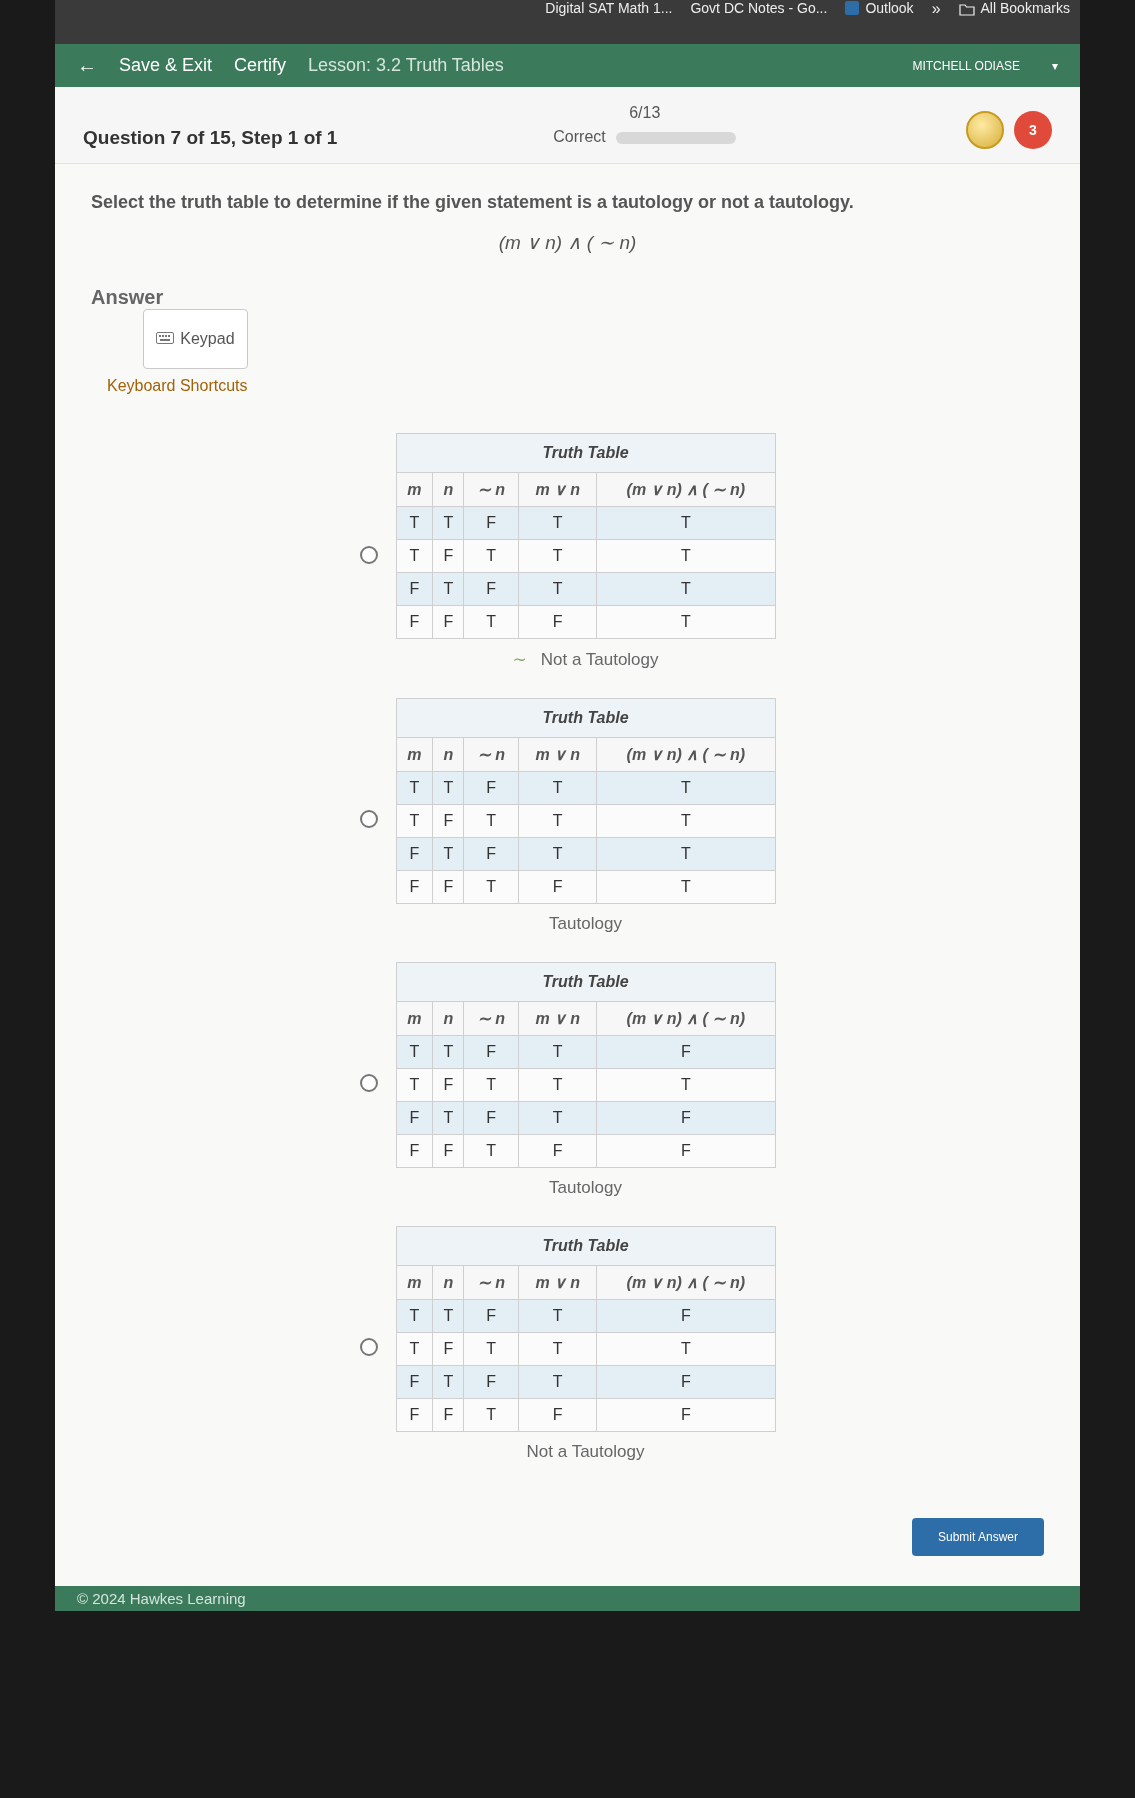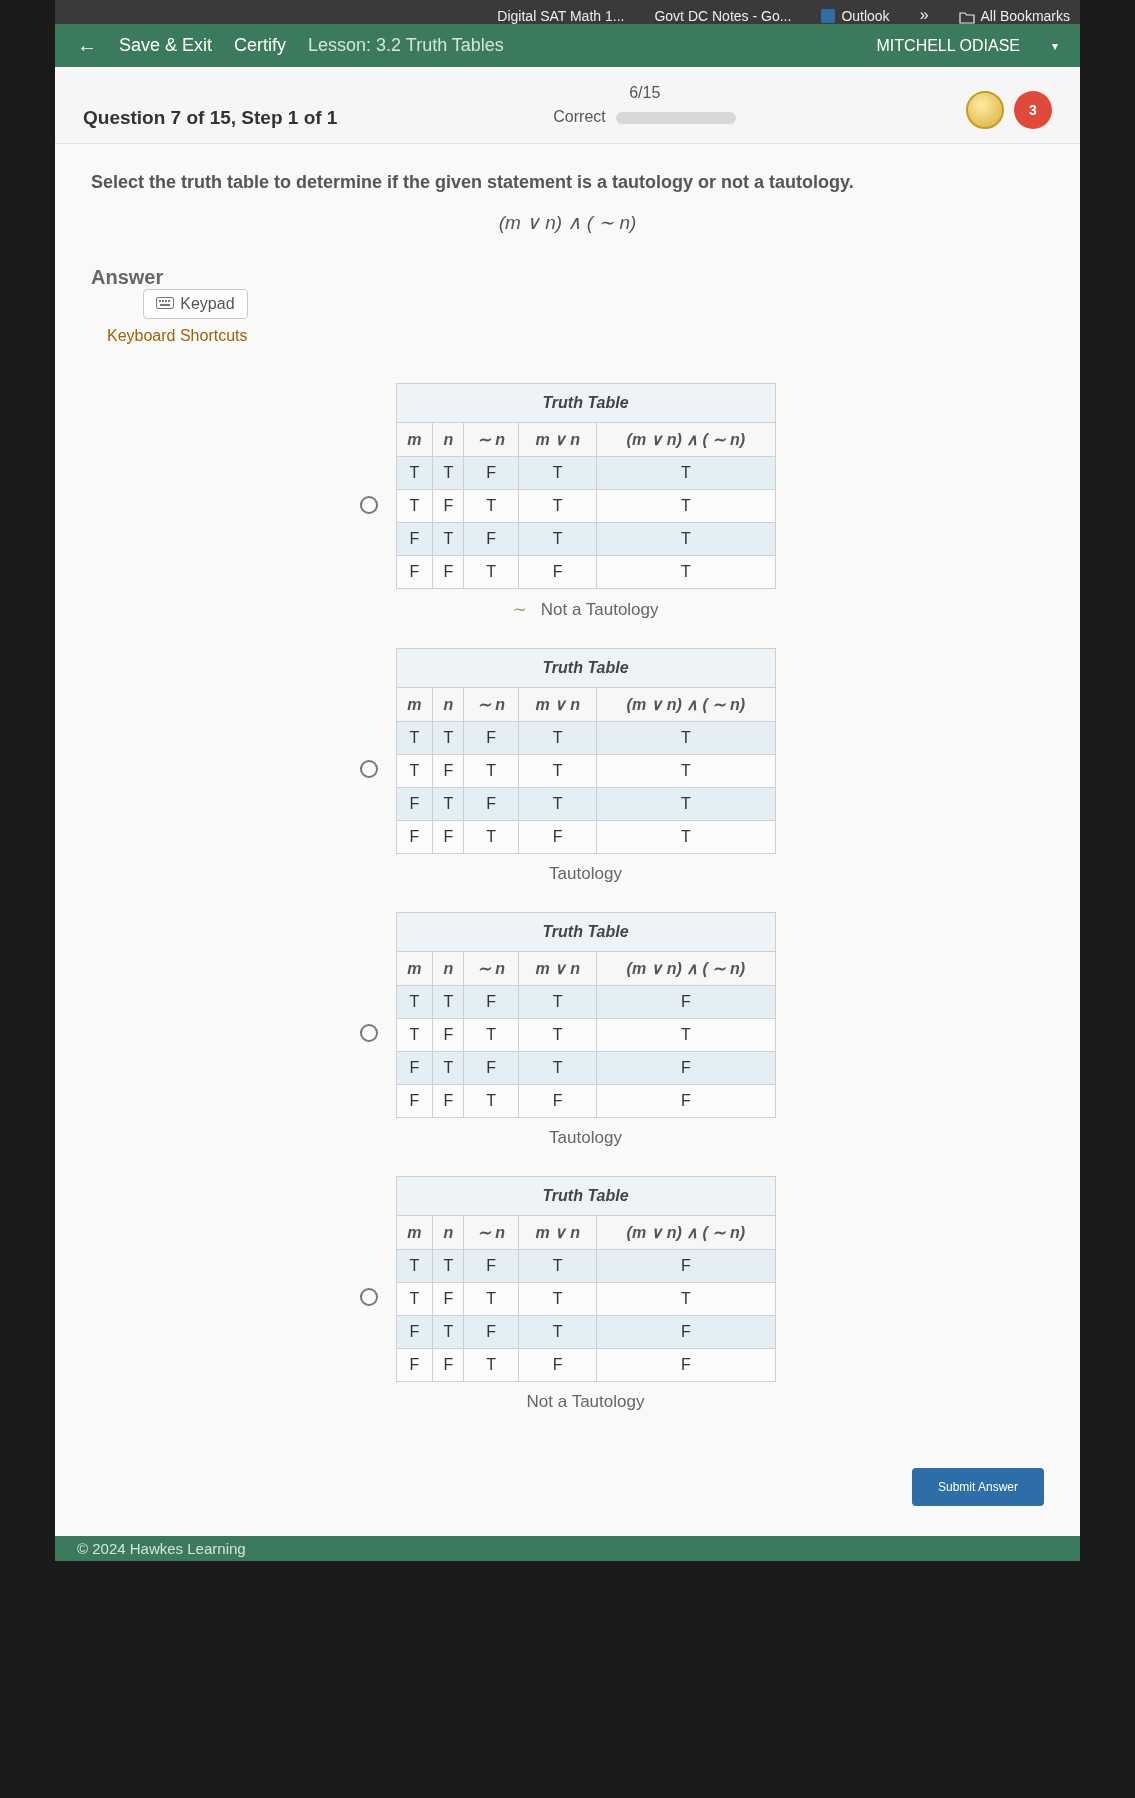--- a/index.html
+++ b/index.html
@@ -14,42 +14,42 @@
   .frame {
     background: #f9f9f8;
     margin: 0 auto;
     width: 1025px;
     display: flex;
     flex-direction: column;
   }
   .browser-tabs {
     background: #3a3a3a;
     color: #eee;
-    height: 24px;
+    height: 44px;
     display: flex;
-    align-items: flex-end;
+    align-items: flex-start;
     padding: 0 10px;
-    gap: 30px;
+    gap: 18px;
     font-size: 14px;
     justify-content: flex-end;
   }
   .browser-tabs .tab-item { display:flex; align-items:center; gap:6px; }
   .green-bar {
     background: #3c7a5c;
     color: #fff;
     display: flex;
     align-items: center;
     padding: 10px 22px;
     gap: 22px;
     font-size: 18px;
   }
   .green-bar .back-arrow { font-size:20px; }
   .green-bar .lesson { color:#d4e5dc; }
   .green-bar .flex { flex:1; }
-  .green-bar .user { font-size:16px; }
+  .green-bar .user { font-size:12px; }
   .green-bar .arrowdown { font-size:12px; margin-left:10px;}
   .q-header {
     background:#f6f6f6;
     border-bottom:1px solid #e3e3e3;
     padding:14px 28px;
     display:flex;
     align-items:flex-end;
   }
   .q-header .question-label { font-weight:bold; font-size:19px; color:#333; }
   .q-header .q-center { flex:1; text-align:center; }
@@ -72,21 +72,21 @@
   .statement { text-align:center; font-size:19px; font-style:italic;}
   .answer-row {
     display:flex; justify-content:space-between; align-items:flex-start;
     padding: 12px 36px 6px 36px;
     flex-direction: column;
   }
   .answer-label { font-weight:bold; color:#666; font-size:20px;}
   .right-links { text-align:right; font-size:16px;}
   .keypad-btn {
     background:#fff; border:1px solid #c9c9c9; border-radius:4px;
-    padding:5px 12px; display:inline-flex; align-items:center; gap:6px;
+    padding:20px 12px; display:inline-flex; align-items:center; gap:6px;
     color:#555; cursor:pointer;
   }
   .kb-short { color:#a16207; margin-top:8px; cursor:pointer;margin-left:16px; }
   .options-area { padding: 10px 0 30px 0; }
   .option-row { display:flex; align-items:center; justify-content:center; gap:18px; margin:22px 0 10px 0;}
   .radio {
     width:18px; height:18px; border:2px solid #777; border-radius:50%;
     background:#fff; cursor:pointer; flex-shrink:0;
   }
   .truth-block { width:380px; }
@@ -140,21 +140,21 @@
     <span class="lesson">Lesson: 3.2 Truth Tables</span>
     <span class="flex"></span>
     <span class="user">MITCHELL ODIASE</span>
     <span class="arrowdown">▾</span>
   </div>
 
   <div class="q-header">
     <div class="question-label">Question 7 of 15, Step 1 of 1</div>
     <div class="q-center">
       <div class="q-summary">
-        <span>6/15</span><br>
+        <span>6/13</span><br>
         <span>Correct</span>
         <span class="progress-bar"><span class="fill"></span></span>
       </div>
     </div>
     <div class="coin-heart">
       <div class="coin"></div>
       <div class="heart">
         <span>3</span>
       </div>
     </div>

